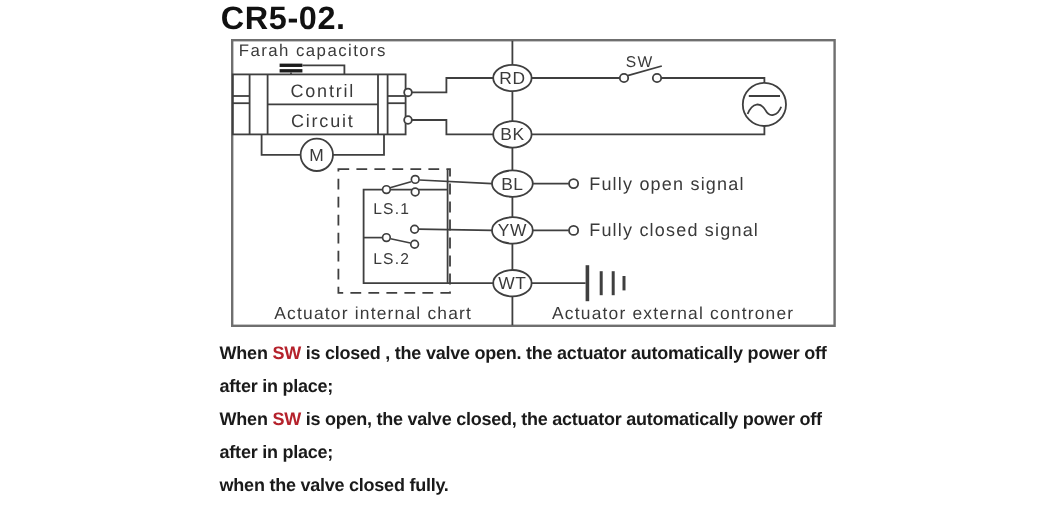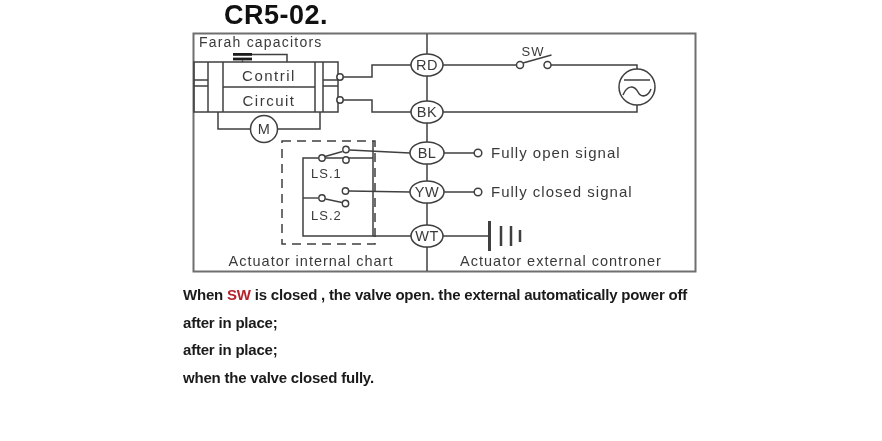--- a/index.html
+++ b/index.html
@@ -1,19 +1,19 @@
 <!DOCTYPE html>
 <html><head>
 <meta charset="utf-8">
 <style>
   html,body{margin:0;padding:0;background:#ffffff;}
   #stage{position:relative;width:882px;height:441px;background:#ffffff;overflow:hidden;
          font-family:"Liberation Sans",sans-serif;}
   #title{position:absolute;left:184px;top:0px;font-size:27px;font-weight:800;
-         letter-spacing:0.5px;color:#111;margin-left:40px;}
+         letter-spacing:0.5px;color:#111;}
   #diagram-svg{position:absolute;left:0;top:0;}
   #notes{position:absolute;left:183px;top:281px;width:540px;
          font-size:15px;font-weight:bold;color:#1a1a1a;letter-spacing:-0.2px;}
   .note-line{line-height:27.5px;white-space:nowrap;}
   svg text{font-family:"Liberation Sans",sans-serif;fill:#3a3a3a;}
   .dlabel{font-size:14px;letter-spacing:1.2px;}
   .cell-label{font-size:15px;letter-spacing:1.5px;}
   .term-label{font-size:14.5px;letter-spacing:0.5px;}
   .small-label{font-size:13px;letter-spacing:1px;}
   .sig-label{font-size:15px;letter-spacing:1px;}
@@ -145,19 +145,20 @@
     <g stroke="#3f3f3f">
       <line x1="443" y1="236" x2="488" y2="236" stroke-width="1.5"></line>
       <line x1="489.5" y1="221" x2="489.5" y2="251" stroke-width="3"></line>
       <line x1="501" y1="226" x2="501" y2="246" stroke-width="2.5"></line>
       <line x1="511" y1="226" x2="511" y2="246" stroke-width="2.5"></line>
       <line x1="520" y1="230" x2="520" y2="242" stroke-width="2.5"></line>
     </g>
   </svg>
 
   <div id="notes">
-      <div class="note-line"><span>When </span><span style="color: rgb(181, 34, 44);">SW</span><span> is closed , the valve open. the external automatically power off</span></div>
+      <div class="note-line"><span>When </span><span style="color: rgb(181, 34, 44);">SW</span><span> is closed , the valve open. the actuator automatically power off</span></div>
       <div class="note-line"><span>after in place;</span></div>
+      <div class="note-line"><span>When </span><span style="color: rgb(181, 34, 44);">SW</span><span> is open, the valve closed, the actuator automatically power off</span></div>
       <div class="note-line"><span>after in place;</span></div>
       <div class="note-line"><span>when the valve closed fully.</span></div>
     </div>
 
 </div>
 
 </body></html>

